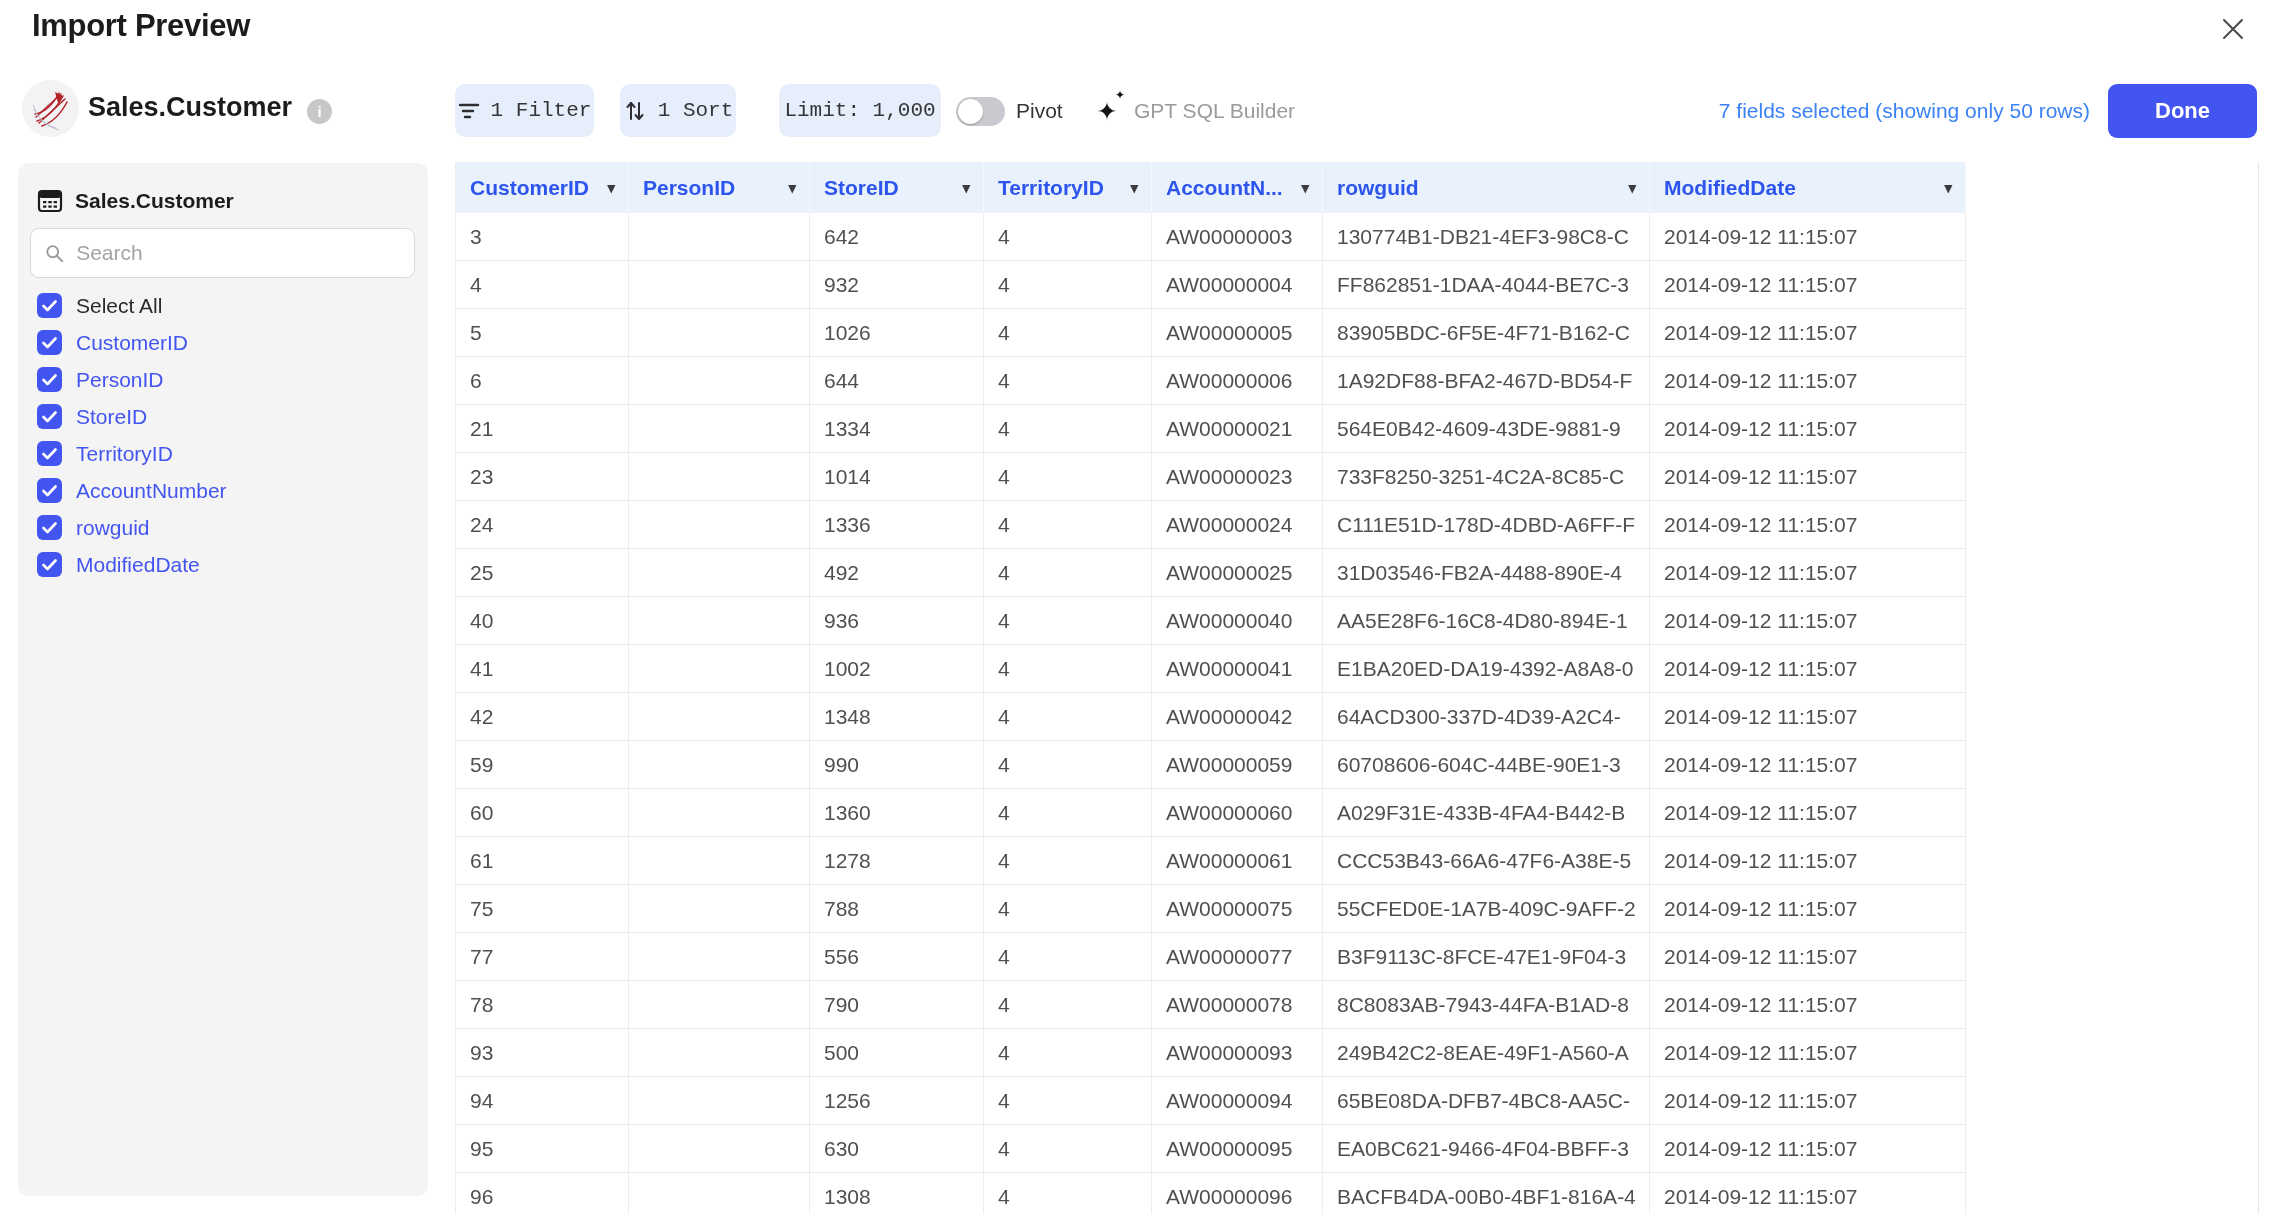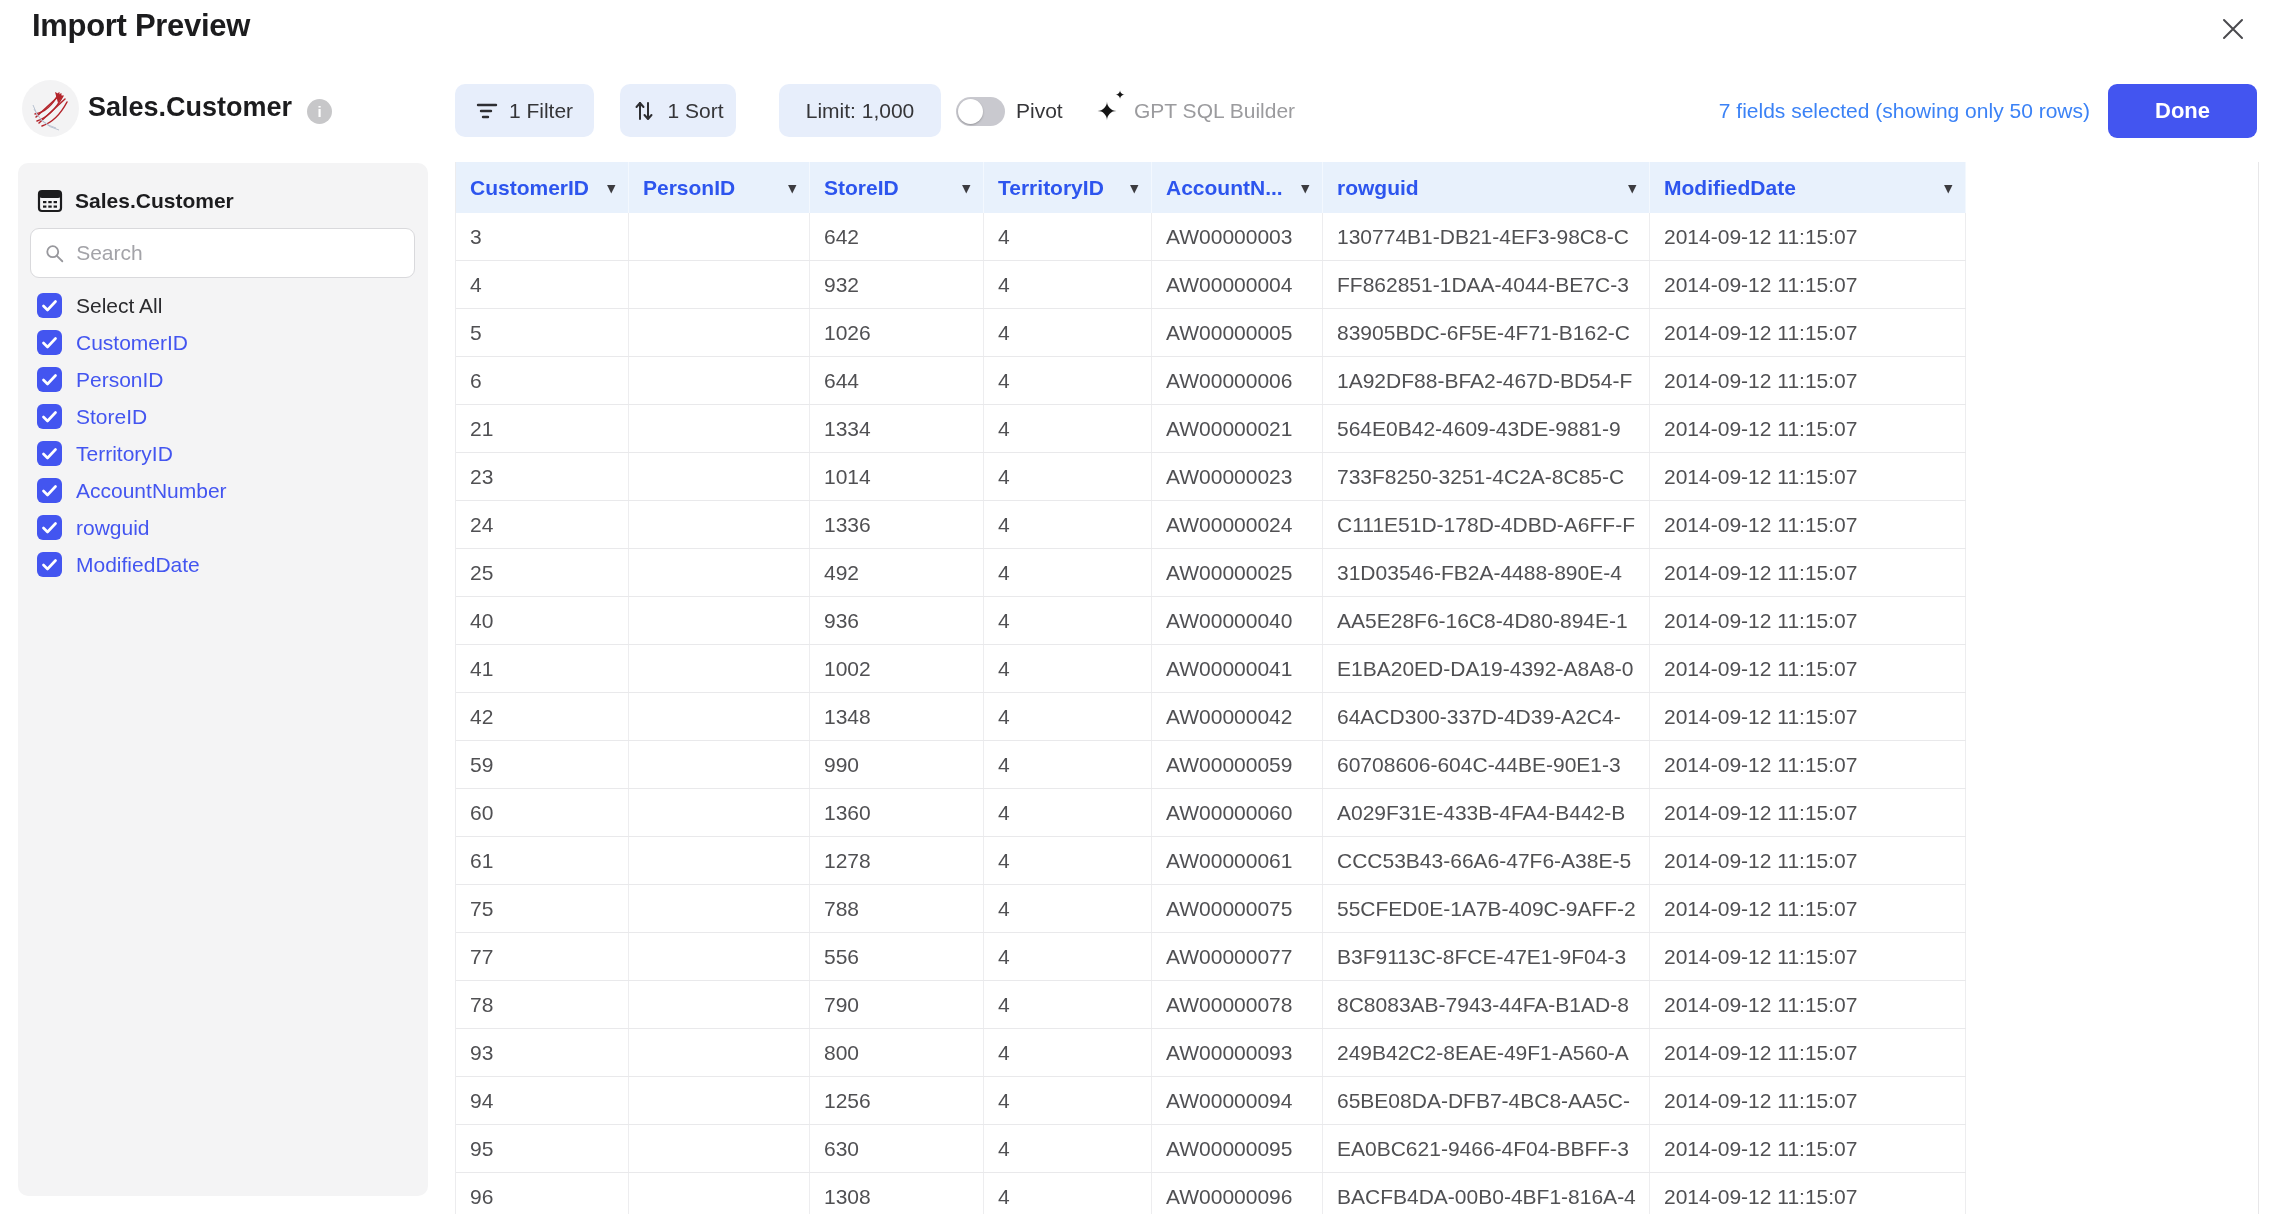--- a/index.html
+++ b/index.html
@@ -12,21 +12,21 @@
   
   .page-title { position:absolute; left:32px; top:8px; font-size:31px; font-weight:700; letter-spacing:-0.3px; color:#1c1c1e; }
   .close-btn { position:absolute; left:2214px; top:10px; width:38px; height:38px; display:flex; align-items:center; justify-content:center; cursor:pointer; }
   
   .source-logo { position:absolute; left:22px; top:80px; width:57px; height:57px; }
   .source-name { position:absolute; left:88px; top:92px; font-size:27px; font-weight:700; color:#1c1c1e; }
   .info-icon { position:absolute; left:307px; top:99px; width:25px; height:25px; border-radius:50%;
     background:#c7c7c9; color:#ffffff; font-size:15px; font-weight:700; display:flex; align-items:center; justify-content:center; font-style:normal; }
   
   .toolbar-btn { position:absolute; top:84px; height:53px; background:var(--btn-bg); border-radius:10px;
-    display:flex; align-items:center; justify-content:center; gap:11px; font-size:21px; color:#353538; font-weight:500; cursor:pointer; }
+    display:flex; align-items:center; justify-content:center; gap:11px; font-size:21px; color:#353538; font-weight:500; cursor:pointer;font-family:Liberation Mono, monospace; }
   #filter-btn { left:455px; width:139px; }
   #sort-btn   { left:620px; width:116px; }
   #limit-btn  { left:779px; width:162px; }
   .toggle { position:absolute; left:956px; top:97px; width:49px; height:29px; border-radius:15px; background:#c9c9cf; cursor:pointer; }
   .toggle .knob { position:absolute; left:2px; top:2px; width:25px; height:25px; border-radius:50%; background:#ffffff; box-shadow:0 1px 2px rgba(0,0,0,.25); }
   .pivot-label { position:absolute; left:1016px; top:99px; font-size:21px; color:#353538; }
   .gpt-builder { position:absolute; left:1092px; top:96px; display:flex; align-items:center; gap:12px; cursor:pointer; }
   .sparkle-wrap { position:relative; width:30px; height:30px; font-size:25px; line-height:30px; color:#141414; text-align:center; }
   .sparkle-wrap .spark-sm { position:absolute; right:-3px; top:-7px; font-size:12px; line-height:12px; }
   .gpt-label { font-size:21px; color:#9b9b9e; }
@@ -403,21 +403,21 @@
         <div class="td c1"></div>
         <div class="td c2">790</div>
         <div class="td c3">4</div>
         <div class="td c4">AW00000078</div>
         <div class="td c5">8C8083AB-7943-44FA-B1AD-8</div>
         <div class="td c6">2014-09-12 11:15:07</div>
       </div>
       <div class="tr">
         <div class="td c0">93</div>
         <div class="td c1"></div>
-        <div class="td c2">800</div>
+        <div class="td c2">500</div>
         <div class="td c3">4</div>
         <div class="td c4">AW00000093</div>
         <div class="td c5">249B42C2-8EAE-49F1-A560-A</div>
         <div class="td c6">2014-09-12 11:15:07</div>
       </div>
       <div class="tr">
         <div class="td c0">94</div>
         <div class="td c1"></div>
         <div class="td c2">1256</div>
         <div class="td c3">4</div>

